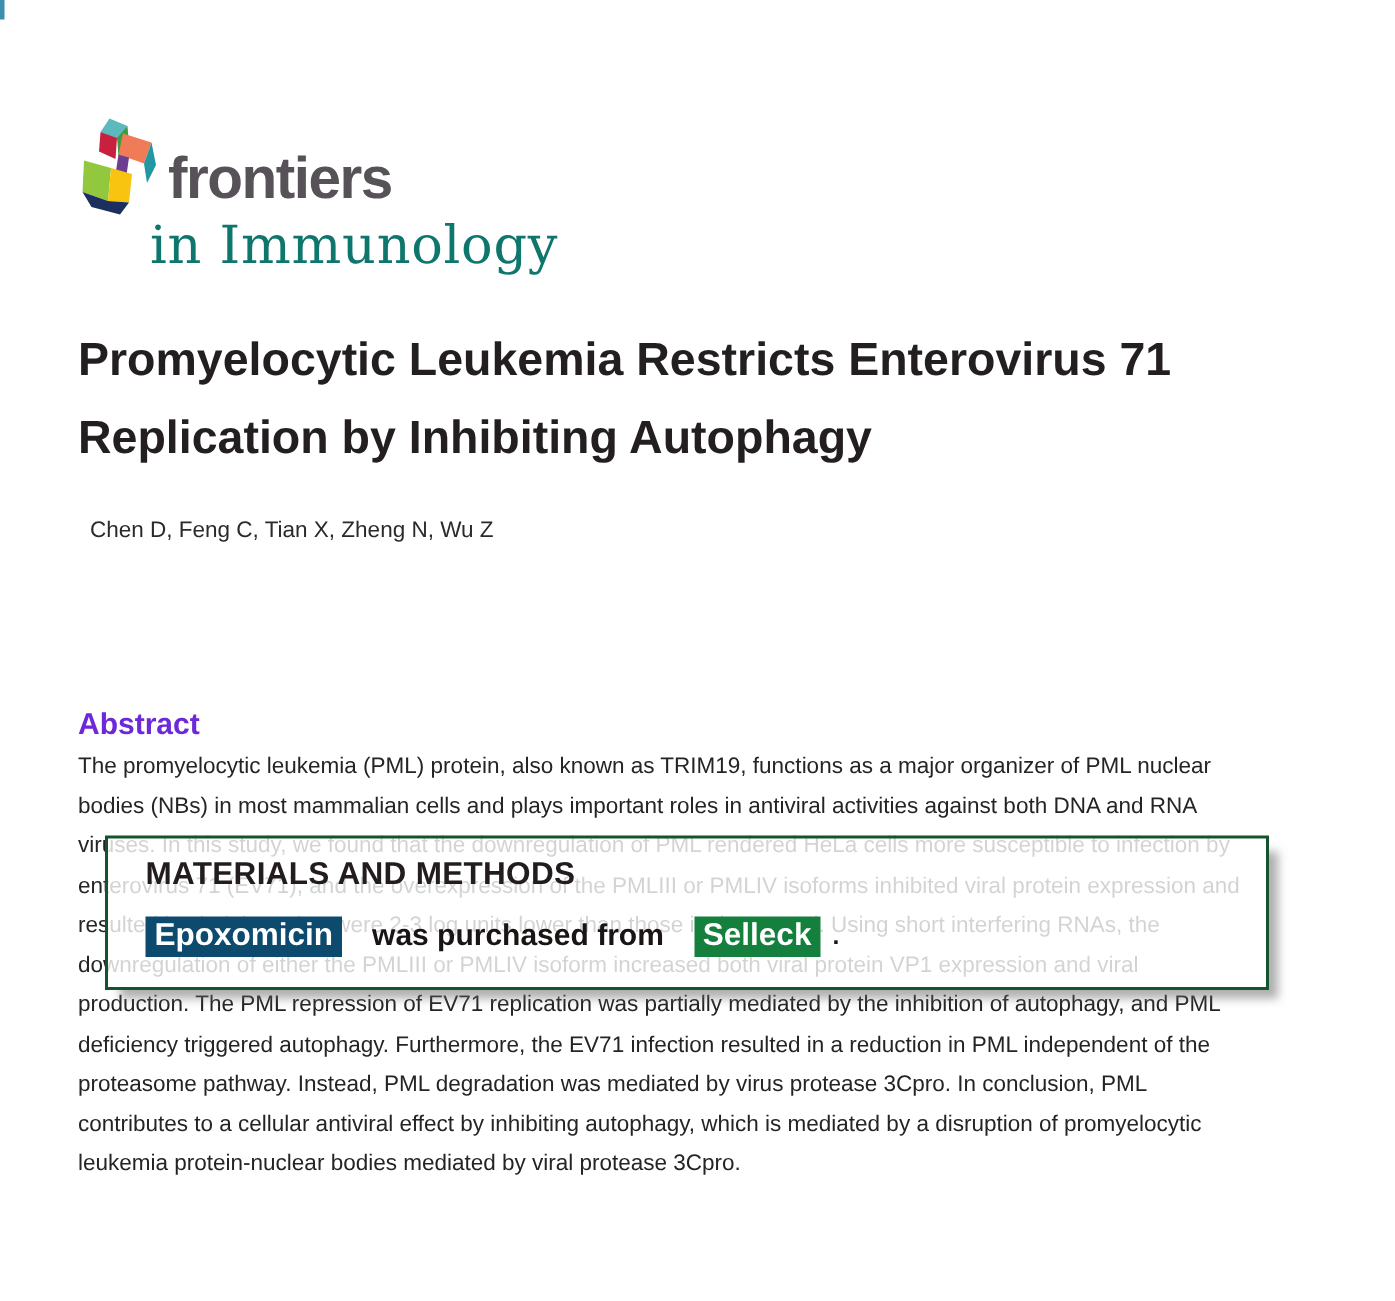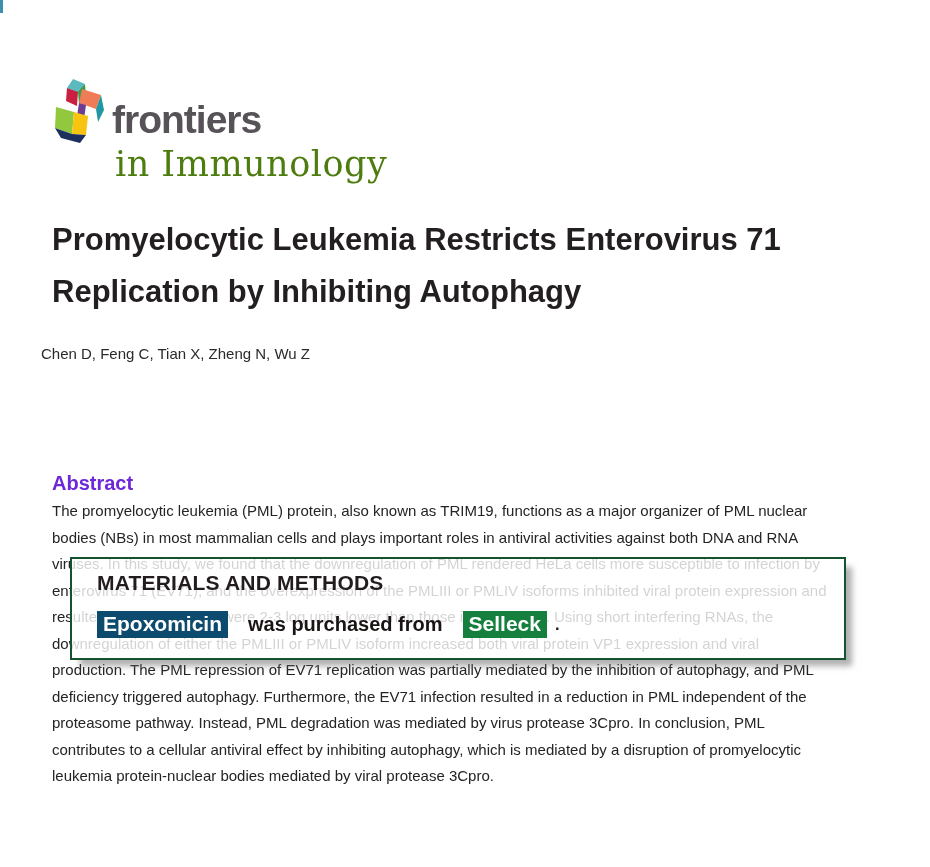--- a/index.html
+++ b/index.html
@@ -11,32 +11,32 @@
     background: #3d8fae;
   }
 
   .logo-svg { position: absolute; left: 52px; top: 76px; width: 60px; height: 70px; }
 
   .brand-word {
     position: absolute; left: 112px; top: 98px;
     font-size: 39px; font-weight: bold; color: #565257; letter-spacing: -1px;
   }
   .brand-subtitle {
-    position: absolute; left: 115px; top: 144px;
+    position: absolute; left: 100px; top: 144px;
     font-family: "DejaVu Serif", serif;
-    font-size: 35px; font-weight: normal; color: #4d7c0f; letter-spacing: 0.5px;
+    font-size: 35px; font-weight: normal; color: #0f766e; letter-spacing: 0.5px;
   }
 
   .article-title {
     position: absolute; left: 52px; top: 214px; width: 820px;
     font-size: 31px; font-weight: bold; line-height: 52px; color: #231f20;
   }
 
   .authors {
-    position: absolute; left: 41px; top: 345px;
+    position: absolute; left: 60px; top: 345px;
     font-size: 15px; color: #2a2a2a;
   }
 
   .abstract-heading {
     position: absolute; left: 52px; top: 427px;
     font-size: 20px; font-weight: bold; color: #6d28d9; margin-top: 45px;
   }
 
   .abstract-body {
     position: absolute; left: 52px; top: 498px;

